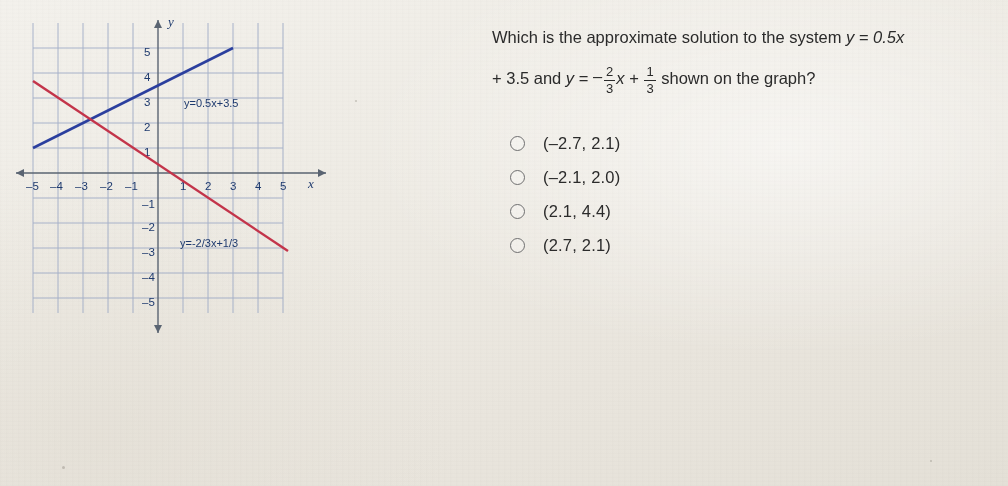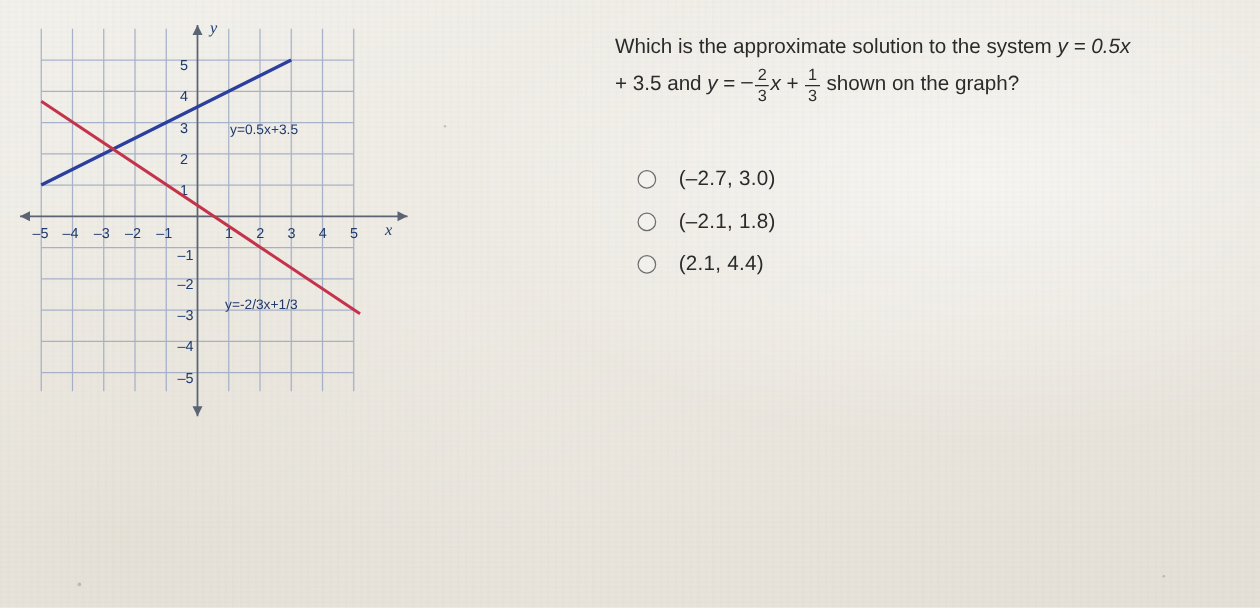--- a/index.html
+++ b/index.html
@@ -50,21 +50,21 @@
     top: 22px;
     width: 480px;
   }
   .q-line {
     font-size: 16.5px;
     color: #2b2b2b;
     line-height: 30px;
     white-space: nowrap;
   }
   .q-line.second {
-    margin-top: 0;
+    margin-top: 11px;
   }
   .it {
     font-style: italic;
   }
   .frac {
     display: inline-block;
     vertical-align: -0.55em;
     text-align: center;
     font-style: normal;
     line-height: 1.05;
@@ -217,24 +217,28 @@
       <span>Which is the approximate solution to the system </span><span class="it">y</span><span class="it"> = 0.5x</span>
     </div>
     <div class="q-line second">
       <span>+ 3.5 and </span><span class="it">y</span><span> = </span><span class="negsign">–</span><span class="frac"><span class="num">2</span><span class="bar"></span><span class="den">3</span></span><span class="it">x</span><span> + </span><span class="frac"><span class="num">1</span><span class="bar"></span><span class="den">3</span></span><span> shown on the graph?</span>
     </div>
   </div>
 
   <div id="answers">
     <div class="answer-row">
       <span class="radio"></span>
-      <span class="answer-label">(–2.7, 3.0)</span>
-    </div>
-    <div class="answer-row">
-      <span class="radio"></span>
-      <span class="answer-label">(–2.1, 1.8)</span>
+      <span class="answer-label">(–2.7, 2.1)</span>
+    </div>
+    <div class="answer-row">
+      <span class="radio"></span>
+      <span class="answer-label">(–2.1, 2.0)</span>
     </div>
     <div class="answer-row">
       <span class="radio"></span>
       <span class="answer-label">(2.1, 4.4)</span>
+    </div>
+    <div class="answer-row">
+      <span class="radio"></span>
+      <span class="answer-label">(2.7, 2.1)</span>
     </div>
   </div>
 </div>
 
 </body></html>

